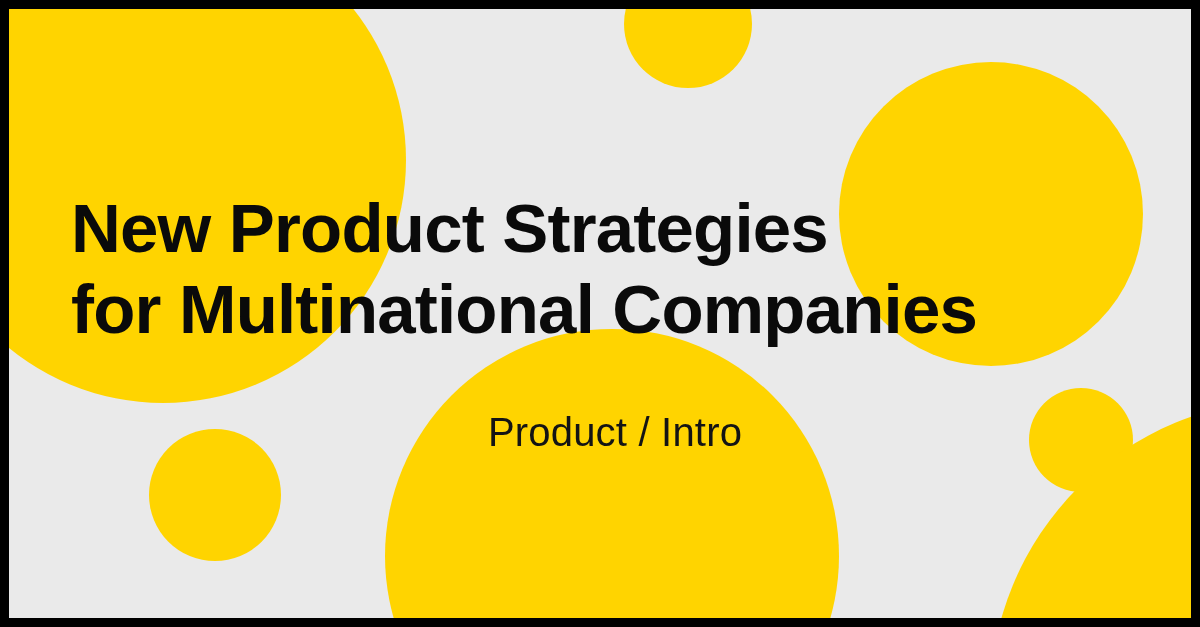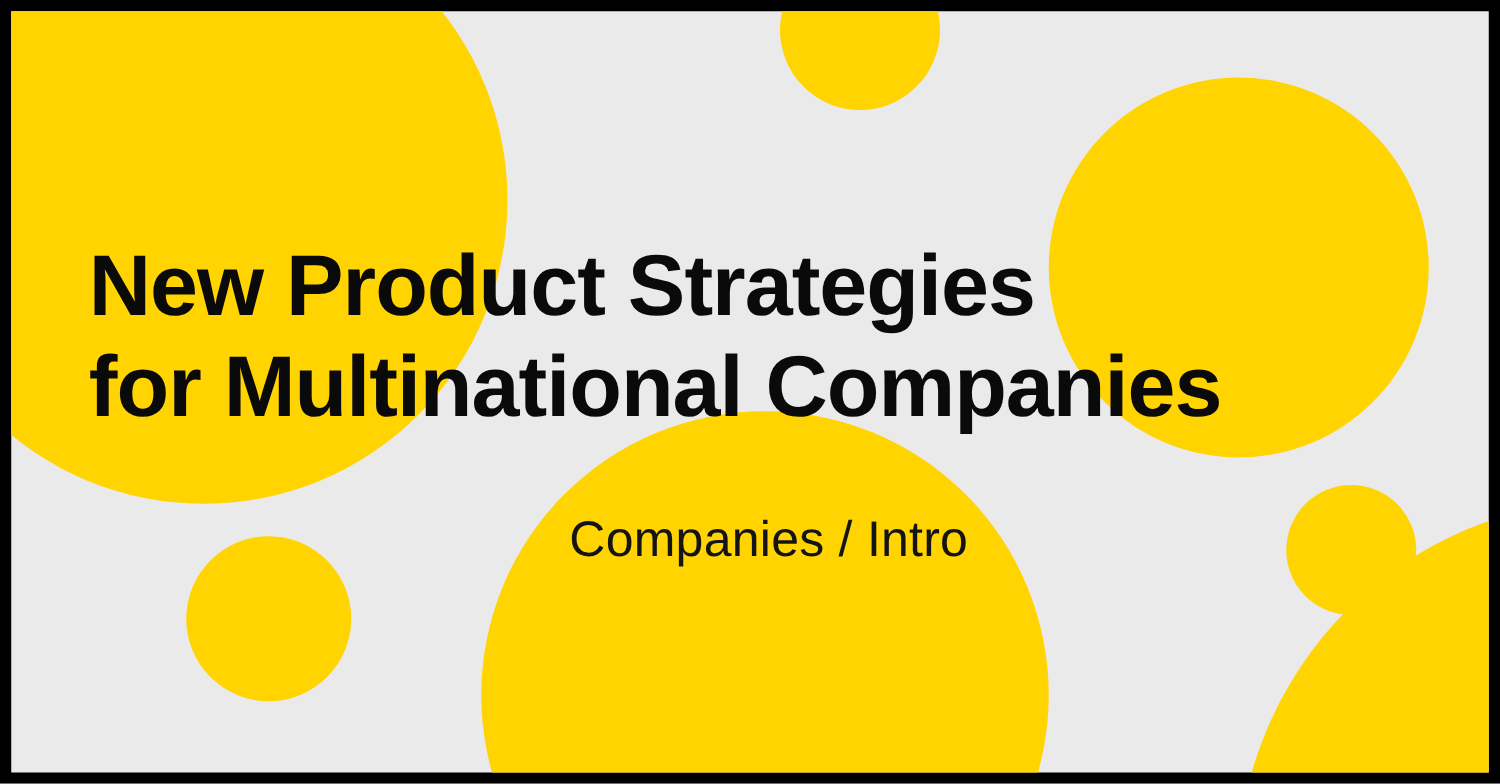--- a/index.html
+++ b/index.html
@@ -105,18 +105,18 @@
       <div class="blob" style="left: 981px; top: 391px; width: 600px; height: 600px; background: rgb(255, 212, 0);"></div>
     </div>
 
     <div class="content-layer">
       <div class="title-block">
         <h1 class="slide-title" style="color: rgb(10, 10, 10);">New Product Strategies
 for Multinational Companies</h1>
       </div>
 
       <div class="subtitle-block">
-        <p class="slide-subtitle" style="color: rgb(20, 20, 20);">Companies / Intro</p>
+        <p class="slide-subtitle" style="color: rgb(20, 20, 20);">Product / Intro</p>
       </div>
     </div>
 
   </div>
 </div>
 
 </body></html>

